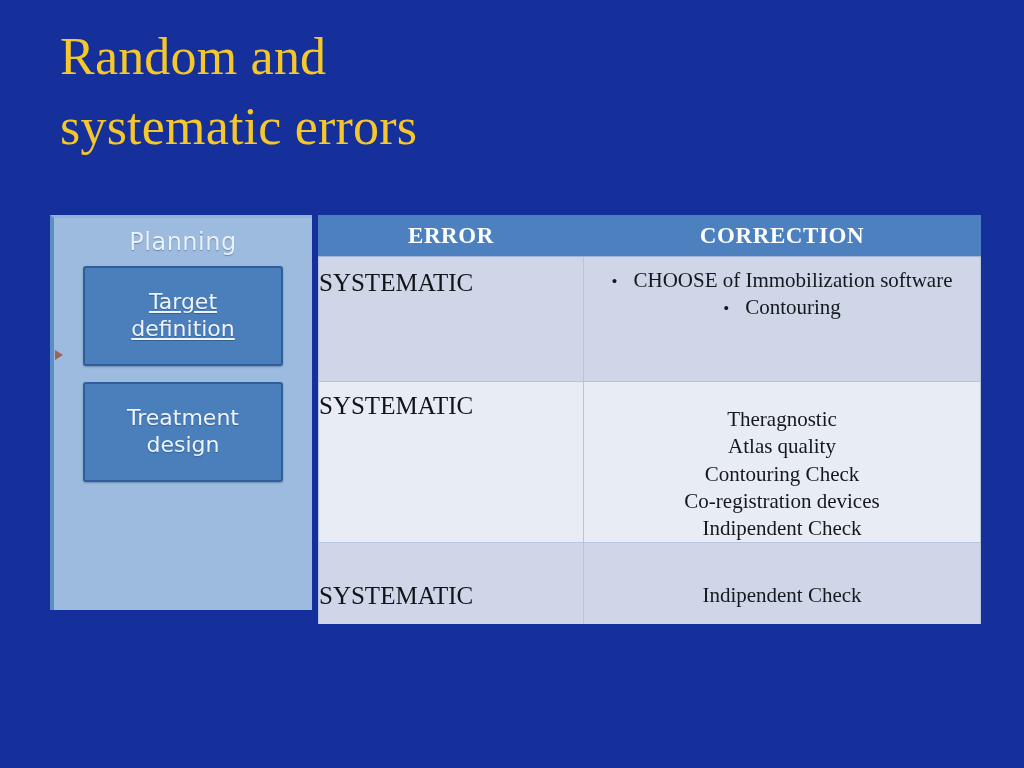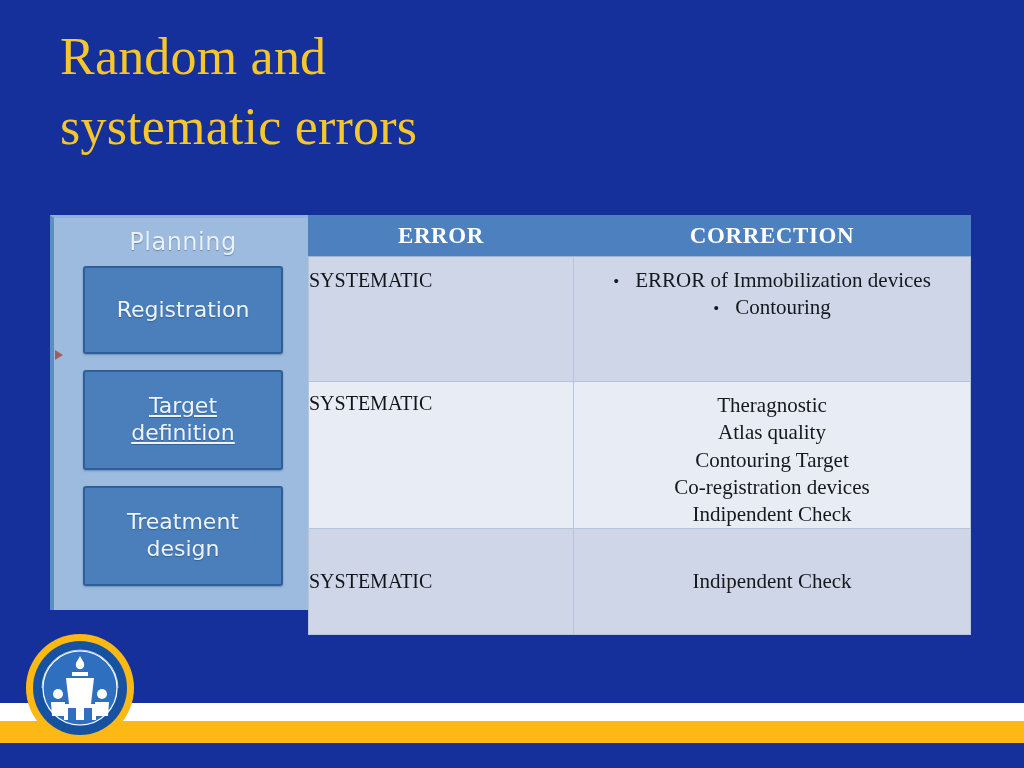--- a/index.html
+++ b/index.html
@@ -3,21 +3,21 @@
 <meta charset="utf-8">
 <style>
   html, body {
     margin: 0;
     padding: 0;
     background: #16309b;
   }
   .slide {
     position: relative;
     width: 1024px;
-    height: 768px;
+    height: 624px;
     background: #16309b;
     overflow: hidden;
     font-family: "Liberation Serif", "DejaVu Serif", serif;
   }
 
   
   .title {
     position: absolute;
     left: 60px;
     top: 22px;
@@ -81,21 +81,21 @@
     width: 0; height: 0;
     border-top: 5px solid transparent;
     border-bottom: 5px solid transparent;
     border-left: 8px solid #a05040;
     opacity: .85;
   }
 
   
   .table {
     position: absolute;
-    left: 308px;
+    left: 318px;
     top: 215px;
     width: 662px;
     border-collapse: collapse;
     table-layout: fixed;
   }
   .table th, .table td {
     border: 1px solid #b7c4dd;
     padding: 0;
     vertical-align: middle;
   }
@@ -111,38 +111,38 @@
     height: 40px;
     text-align: center;
     border-color: #4c80bf;
     border-bottom: 1px solid #9fb5d6;
   }
 
   .row-a td { background: #ced6e7; }
   .row-b td { background: #e8ecf5; }
 
   .cell-err {
-    font-size: 20px;
+    font-size: 25px;
     color: #111418;
     text-align: left;
     padding-left: 44px;
   }
   .cell-cor {
     font-size: 21px;
     color: #15181d;
     text-align: center;
     line-height: 1.30;
     padding: 4px 14px;
   }
   .r1 td { height: 112px; vertical-align: top; }
   .r1 .cell-err { padding-top: 12px; }
   .r1 .cell-cor { padding-top: 10px; }
   .r2 td { height: 128px; vertical-align: top; }
   .r2 .cell-err { padding-top: 10px; }
-  .r2 .cell-cor { padding-top: 10px; font-family: Liberation Serif, serif; }
+  .r2 .cell-cor { padding-top: 24px; font-family: Liberation Serif, serif; }
   .r3 td { height: 105px; vertical-align: middle; }
 
   .bullet-line {
     display: block;
     text-indent: 0;
   }
   .bl-row {
     display: flex;
     justify-content: center;
     align-items: baseline;
@@ -186,23 +186,20 @@
 <body>
 
 <div class="slide">
 
   <div class="title">Random and
 systematic errors</div>
 
   <div class="flowchart">
     <div class="fc-marker"></div>
     <div class="flowchart-title">Planning</div>
-    <div class="fc-box b1">
-      <span>Registration</span>
-    </div>
     <div class="fc-box b2">
       <span>Target
 definition</span>
     </div>
     <div class="fc-box b3">
       <span>Treatment
 design</span>
     </div>
   </div>
 
@@ -217,37 +214,37 @@
         <th>CORRECTION</th>
       </tr>
     </thead>
     <tbody>
       <tr class="row-a r1">
         <td class="cell-err">SYSTEMATIC</td>
         <td class="cell-cor">
           <span class="bullet-line">
             <span class="bl-row">
               <span class="bl-dot">•</span>
-              <span class="bl-text">ERROR of Immobilization devices</span>
+              <span class="bl-text">CHOOSE of Immobilization software</span>
             </span>
           </span>
           <span class="bullet-line">
             <span class="bl-row">
               <span class="bl-dot">•</span>
               <span class="bl-text">Contouring</span>
             </span>
           </span>
         </td>
       </tr>
       <tr class="row-b r2">
         <td class="cell-err">SYSTEMATIC</td>
         <td class="cell-cor">
           <span class="plain-line">Theragnostic</span>
           <span class="plain-line">Atlas quality</span>
-          <span class="plain-line">Contouring Target</span>
+          <span class="plain-line">Contouring Check</span>
           <span class="plain-line">Co-registration devices</span>
           <span class="plain-line">Indipendent Check</span>
         </td>
       </tr>
       <tr class="row-a r3">
         <td class="cell-err">SYSTEMATIC</td>
         <td class="cell-cor">
           <span class="plain-line">Indipendent Check</span>
         </td>
       </tr>

